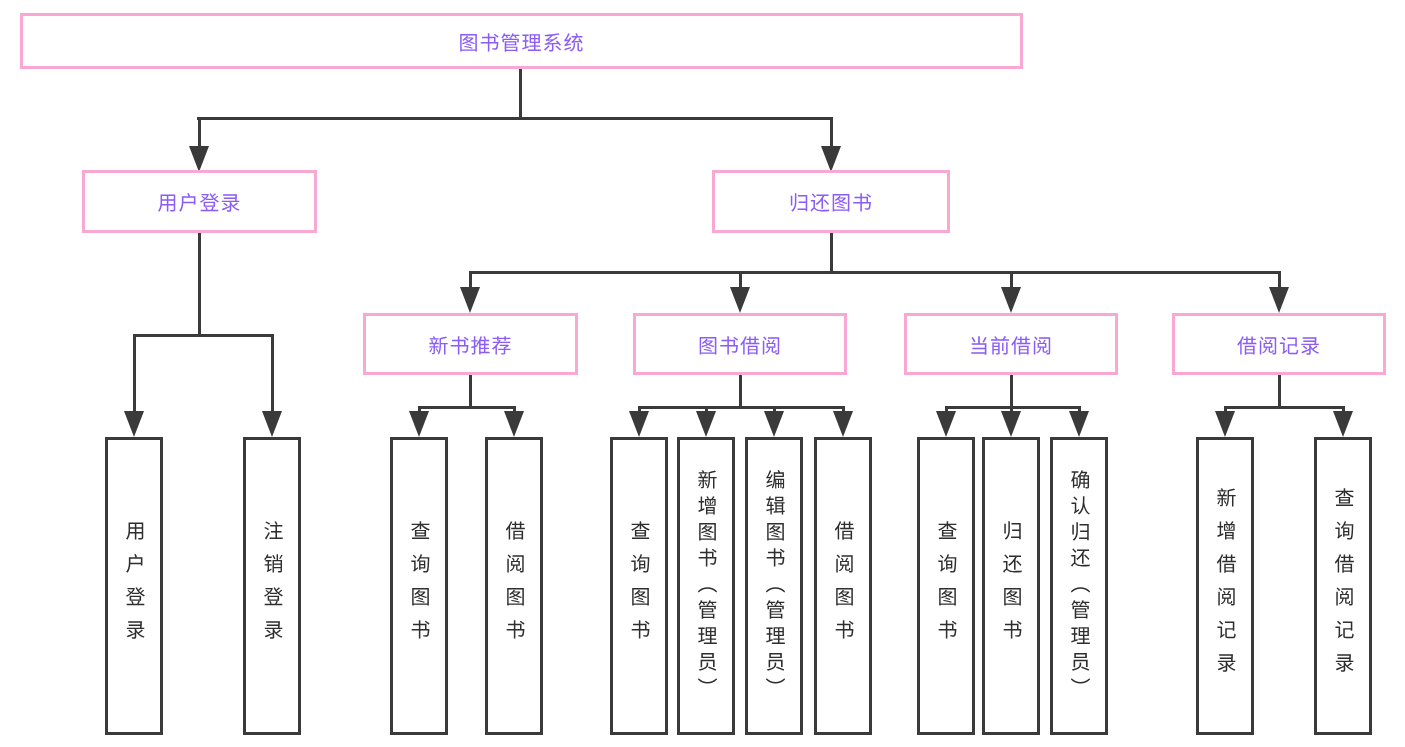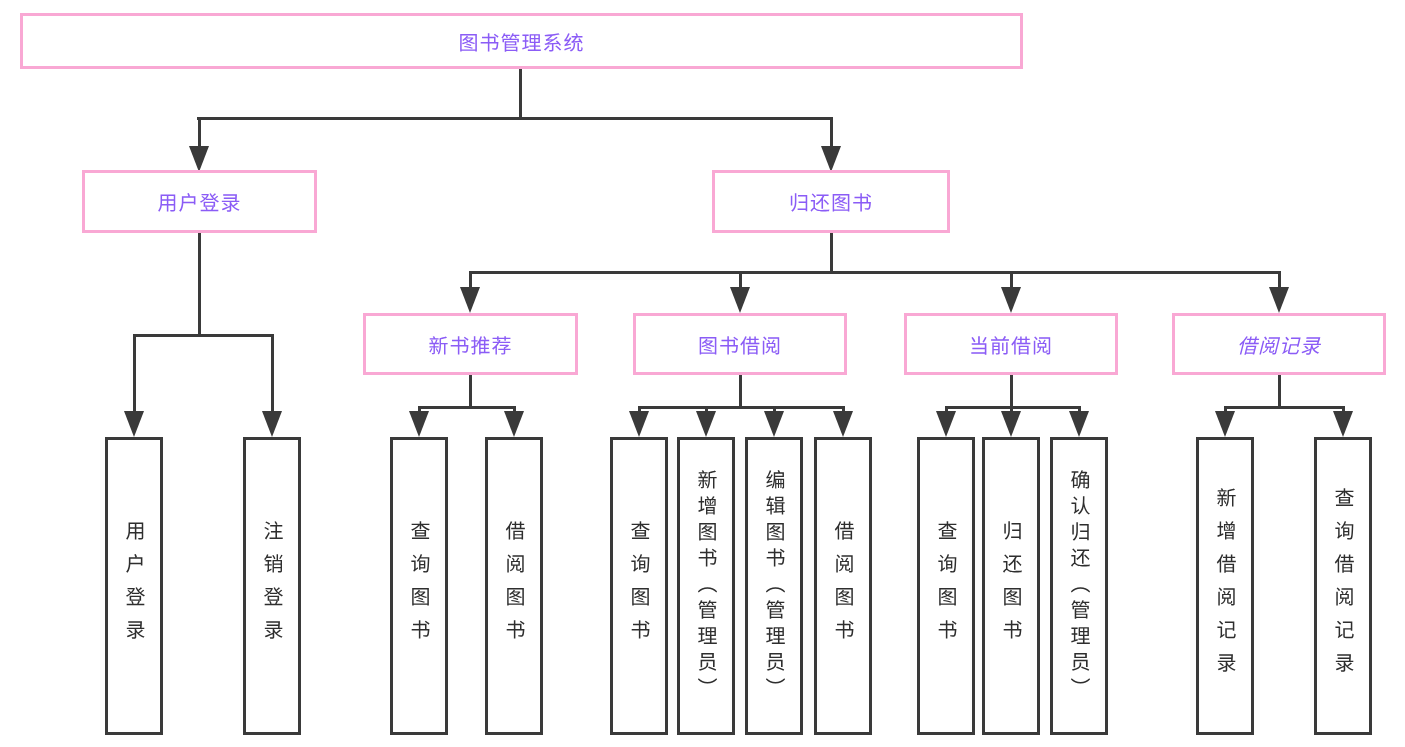--- a/index.html
+++ b/index.html
@@ -103,21 +103,21 @@
 
   <div class="node" style="left:363px;top:313px;width:215px;height:62px;">
     <span>新书推荐</span>
   </div>
   <div class="node" style="left:904px;top:313px;width:214px;height:62px;">
     <span>当前借阅</span>
   </div>
   <div class="node" style="left:633px;top:313px;width:214px;height:62px;">
     <span>图书借阅</span>
   </div>
-  <div class="node" style="left:1172px;top:313px;width:214px;height:62px;font-style:italic;">
+  <div class="node" style="left:1172px;top:313px;width:214px;height:62px;">
     <span>借阅记录</span>
   </div>
 
   <div class="vline" style="left:469px;top:375px;height:31px;"></div>
   <div class="hline" style="left:418px;top:406px;width:98px;"></div>
   <div class="vline" style="left:418px;top:406px;height:5px;"></div>
   <div class="arrow" style="left:409px;top:411px;"></div>
   <div class="vline" style="left:513px;top:406px;height:5px;"></div>
   <div class="arrow" style="left:504px;top:411px;"></div>
 

